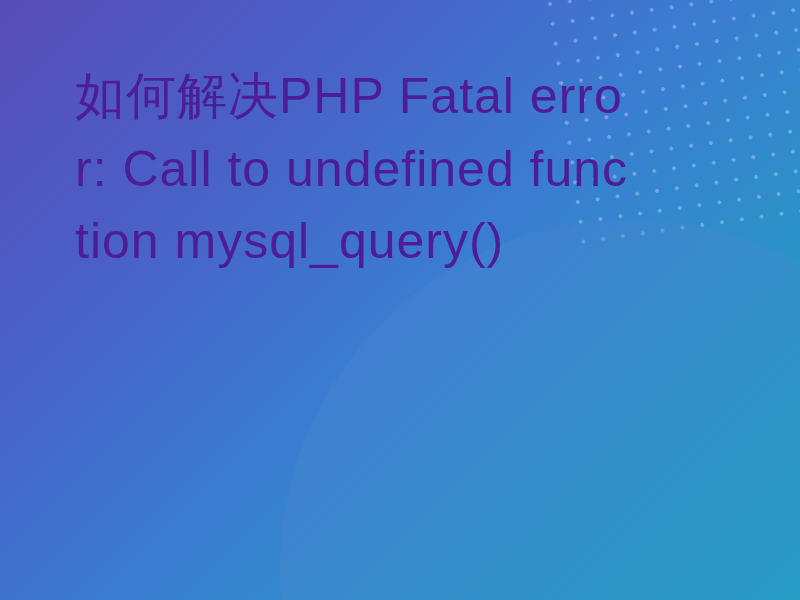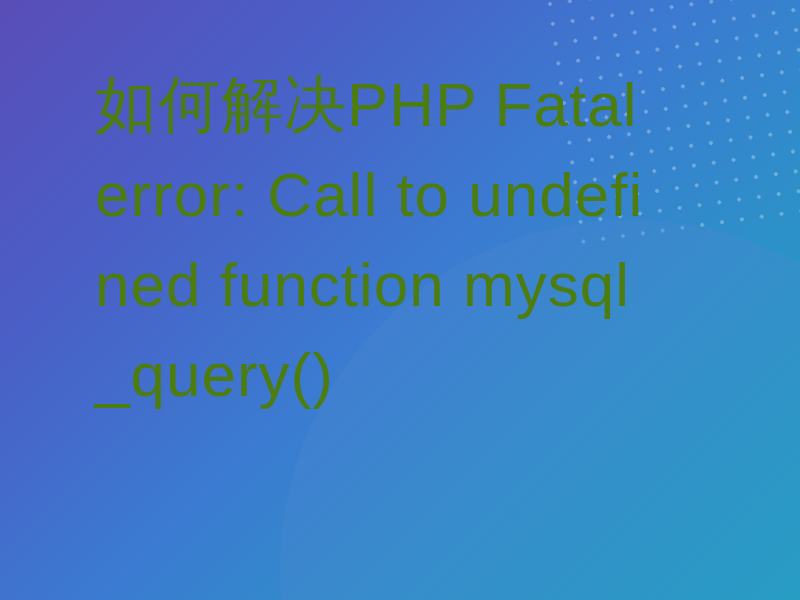--- a/index.html
+++ b/index.html
@@ -32,24 +32,24 @@
   bottom: -320px;
   right: -180px;
   width: 700px;
   height: 700px;
   border-radius: 50%;
   background: linear-gradient(135deg, rgba(80,130,210,0.35) 0%, rgba(60,150,200,0.25) 100%);
 }
 .text-block {
   position: absolute;
   top: 60px;
-  left: 95px;
+  left: 75px;
   width: 560px;
-  color: #4d7c0f;
-  font-size: 62px;
+  color: #4c1d95;
+  font-size: 50px;
   font-weight: 500;
   line-height: 1.45;
   letter-spacing: 1px;
   word-break: break-all;
   z-index: 10;
 }
 </style>
 </head>
 <body>
 

